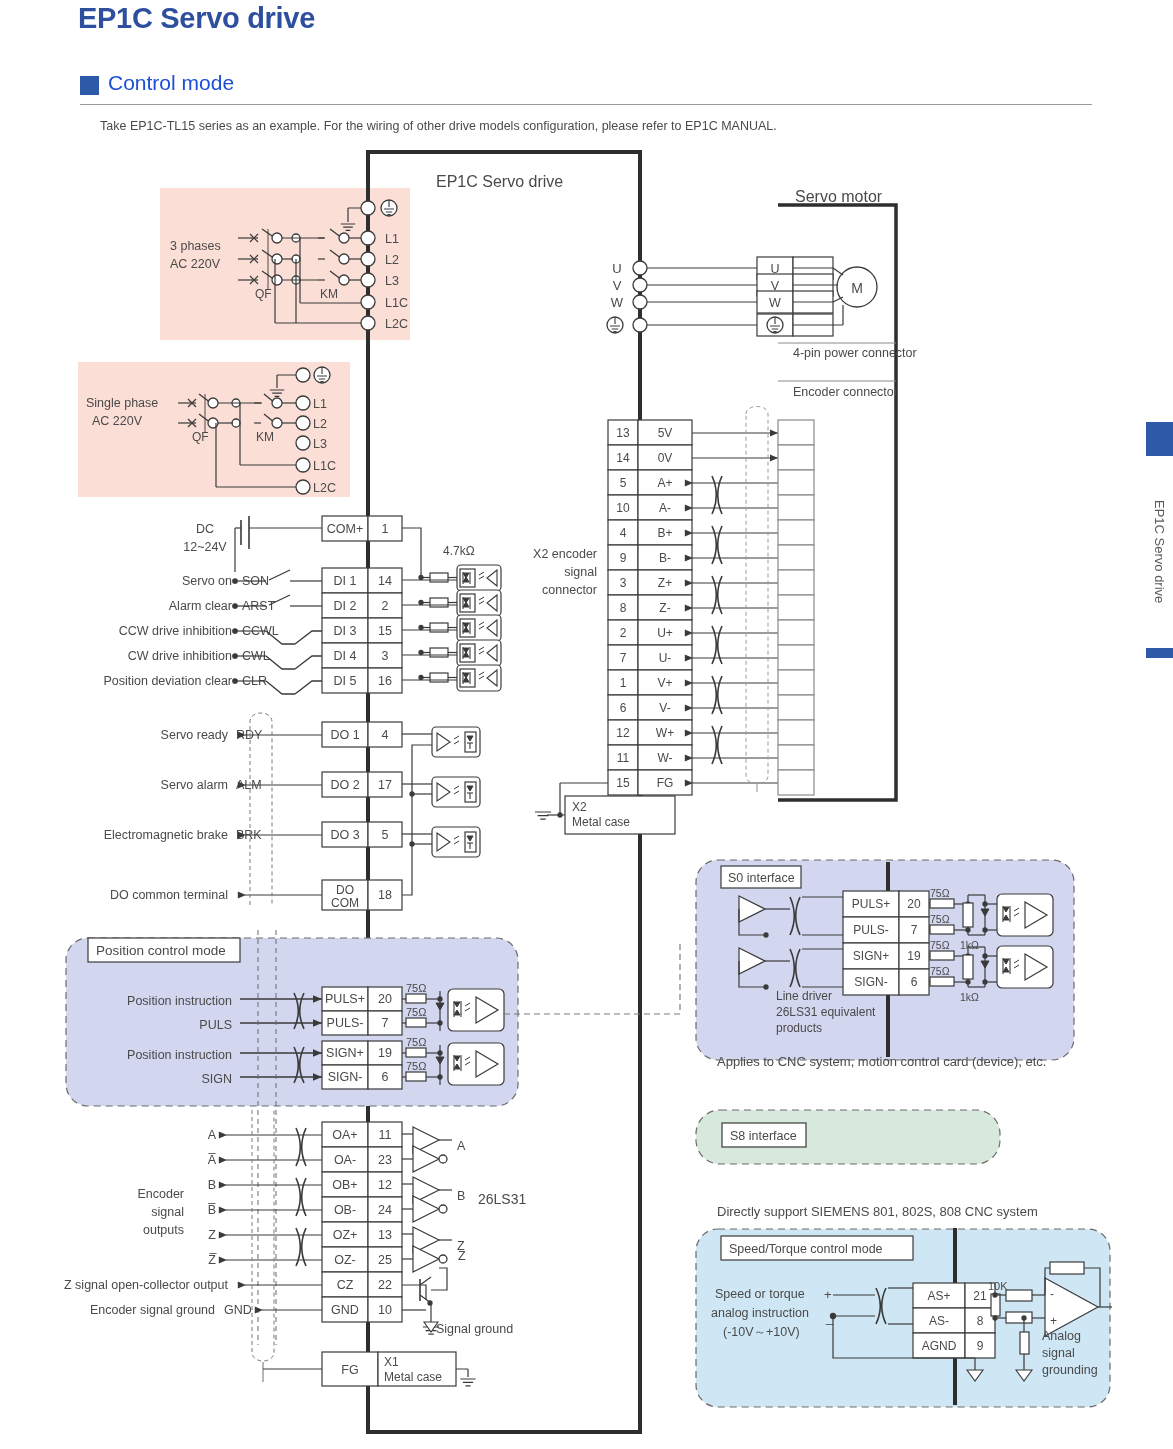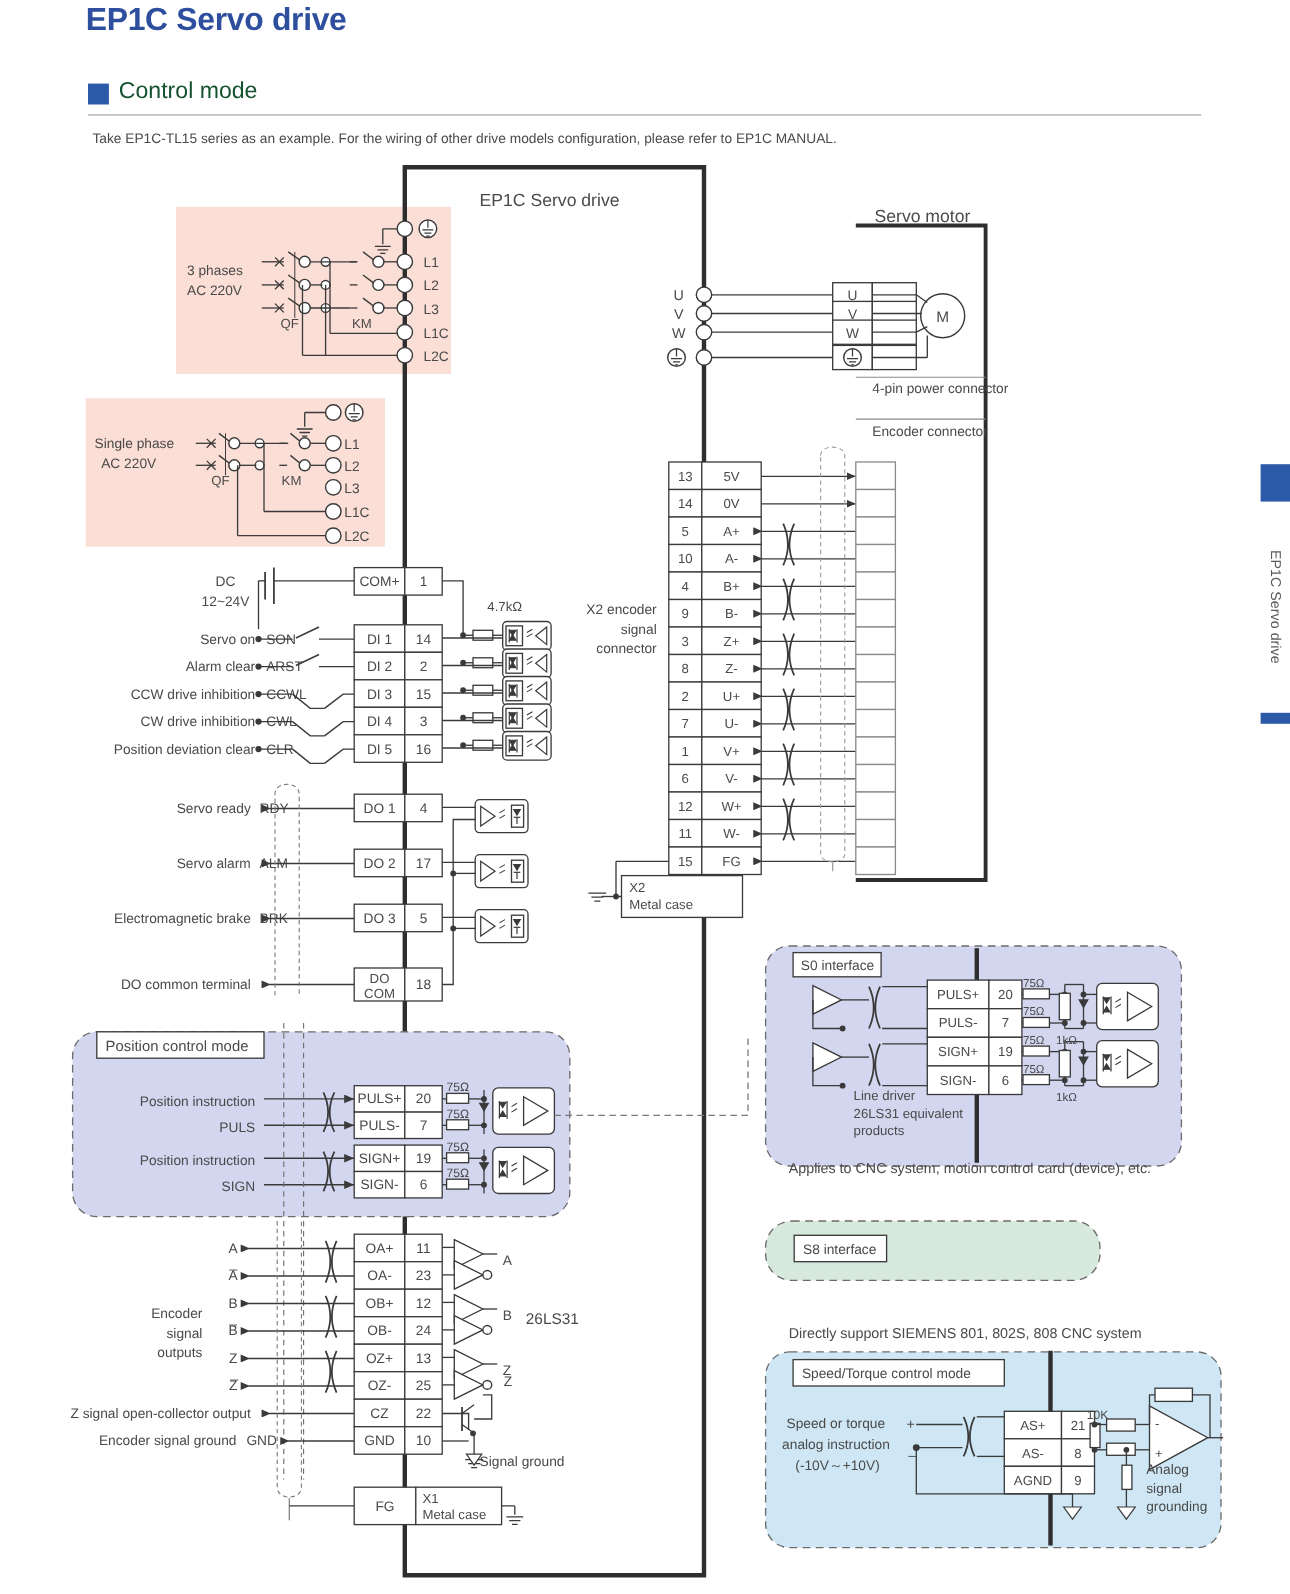--- a/index.html
+++ b/index.html
@@ -15,28 +15,28 @@
     position:absolute; left:78px; top:2px;
     font-size:29px; font-weight:bold; color:#2d4f9e;
     letter-spacing:-0.3px;
   }
   #section-sq {
     position:absolute; left:80px; top:76px; width:19px; height:19px;
     background:#2d5aa8;
   }
   #section-title {
     position:absolute; left:108px; top:71px;
-    font-size:21px; color:#14532d; font-weight:normal;
+    font-size:21px; color:#1d4ed8; font-weight:normal;
   }
   #section-rule {
     position:absolute; left:80px; top:104px; width:1012px; height:1px;
     background:#9a9a9a;
   }
   #intro-text {
-    position:absolute; left:84px; top:119px;
+    position:absolute; left:100px; top:119px;
     font-size:12.5px; color:#4a4a4a;text-align:right;
   }
   
   #side-tab-top { position:absolute; left:1146px; top:422px; width:27px; height:34px; background:#2d5aa8; }
   #side-tab-bot { position:absolute; left:1146px; top:648px; width:27px; height:10px; background:#2d5aa8; }
   #side-tab-label {
     position:absolute; left:1146px; top:456px; width:27px; height:192px;
     display:flex; align-items:center; justify-content:center;
     font-size:13px; color:#5a5a5a;
     writing-mode:vertical-rl;

